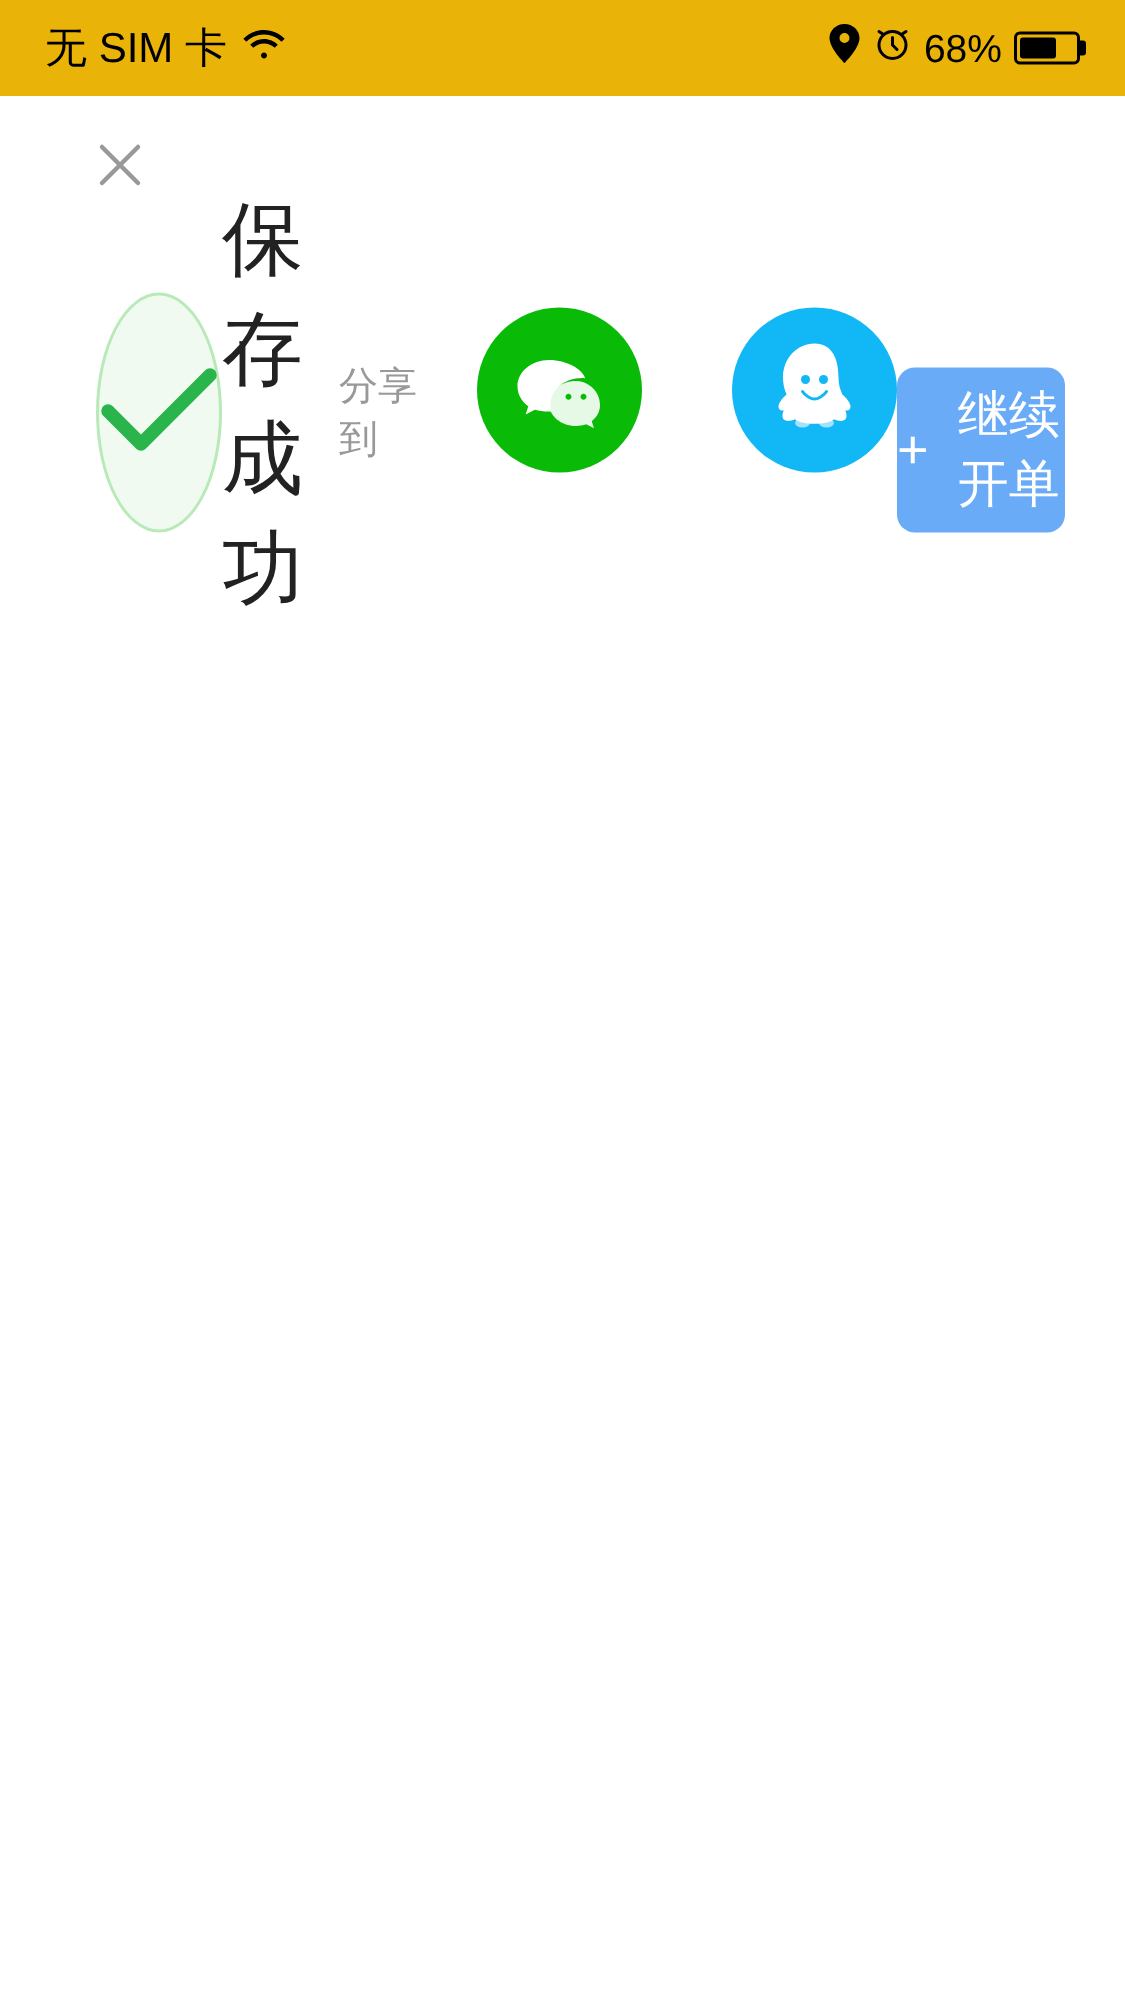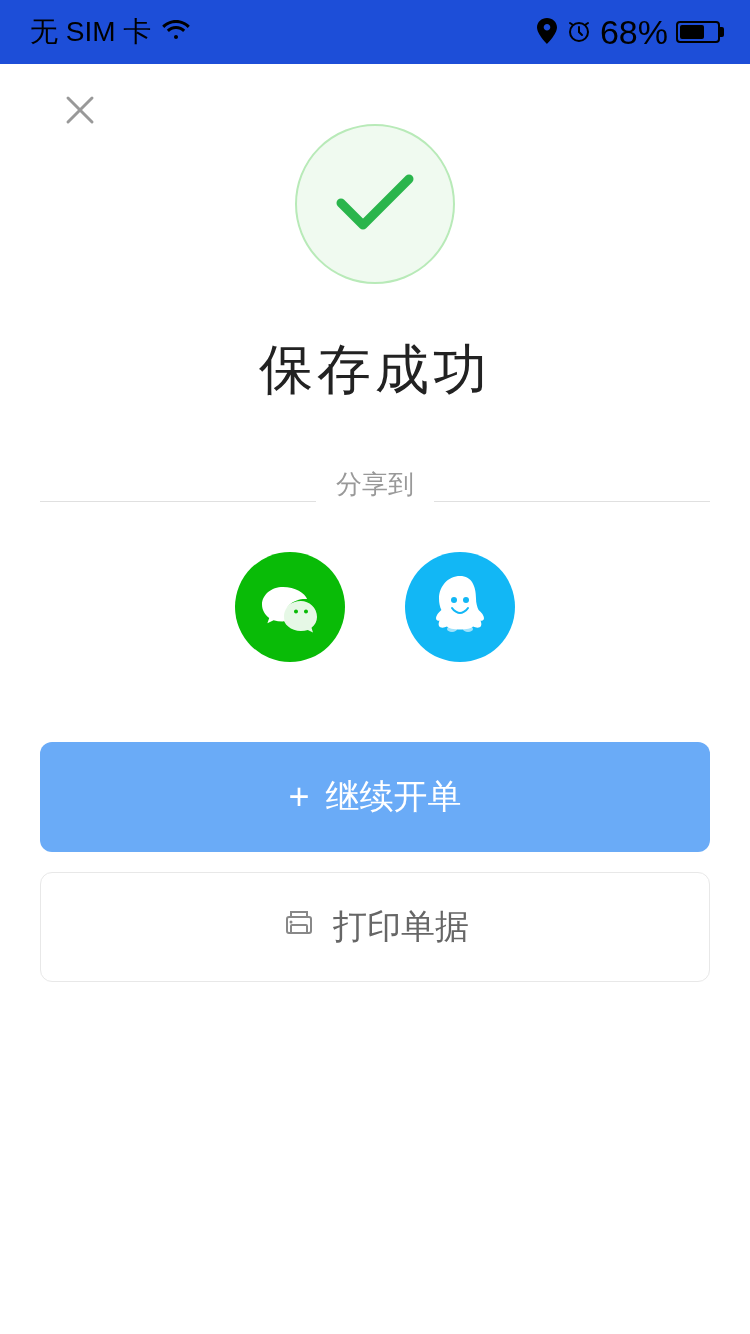--- a/index.html
+++ b/index.html
@@ -18,42 +18,42 @@
     }
 
     
     .status-bar {
       width: 100%;
       height: 64px;
       display: flex;
       align-items: center;
       justify-content: space-between;
       padding: 0 30px;
-      background: #1d4ed8;
+      background: #eab308;
     }
 
     .status-bar-left {
       display: flex;
       align-items: center;
       gap: 10px;
       font-size: 28px;
       color: #000;
     }
 
     .status-bar-center {
       font-size: 30px;
       font-weight: 500;
       color: #000;
     }
 
     .status-bar-right {
       display: flex;
       align-items: center;
       gap: 8px;
-      font-size: 34px;
+      font-size: 26px;
       color: #000;
     }
 
     .battery-icon {
       width: 44px;
       height: 22px;
       border: 2px solid #000;
       border-radius: 4px;
       position: relative;
       display: inline-flex;
@@ -89,23 +89,24 @@
       height: 60px;
       display: flex;
       align-items: center;
       justify-content: center;
       cursor: pointer;
     }
 
     
     .main-content {
       display: flex;
-      flex-direction: column;
+      flex-direction: row;
       align-items: center;
       padding: 60px 40px 0;
+      margin-left: 24px;
     }
 
     
     .success-icon-container {
       width: 160px;
       height: 160px;
       border-radius: 50%;
       background: #f0faf0;
       border: 2px solid #b8eab8;
       display: flex;
@@ -284,27 +285,16 @@
     </div>
   </div>
 
   <div class="action-buttons">
 
     <button class="btn btn-primary">
       <span style="font-size:36px;font-weight:300;">+</span>
       <span>继续开单</span>
     </button>
 
-    <button class="btn btn-secondary">
-      <span>
-        <svg width="36" height="36" viewBox="0 0 36 36" fill="none">
-          <rect x="6" y="12" width="24" height="16" rx="2" stroke="#888" stroke-width="2" fill="none"></rect>
-          <path d="M10 12V7h16v5" stroke="#888" stroke-width="2" fill="none"></path>
-          <rect x="10" y="20" width="16" height="8" rx="1" stroke="#888" stroke-width="2" fill="none"></rect>
-          <circle cx="10" cy="17" r="1.5" fill="#888"></circle>
-        </svg>
-      </span>
-      <span>打印单据</span>
-    </button>
 
 
   </div>
 </div>
 
 </body></html>

